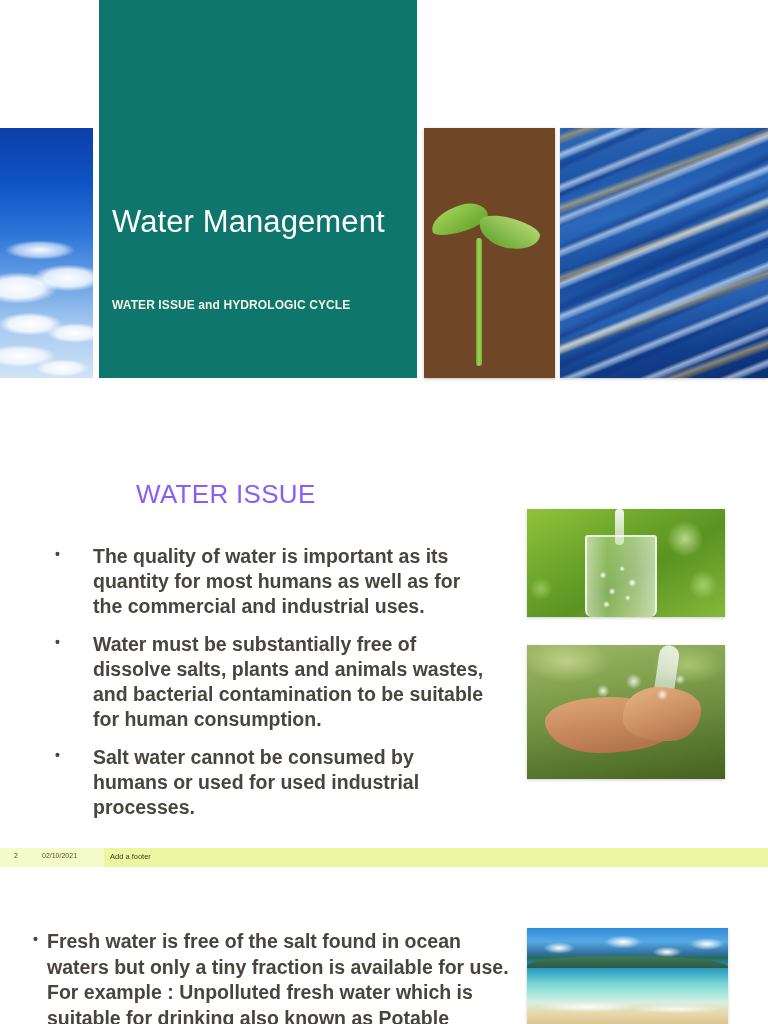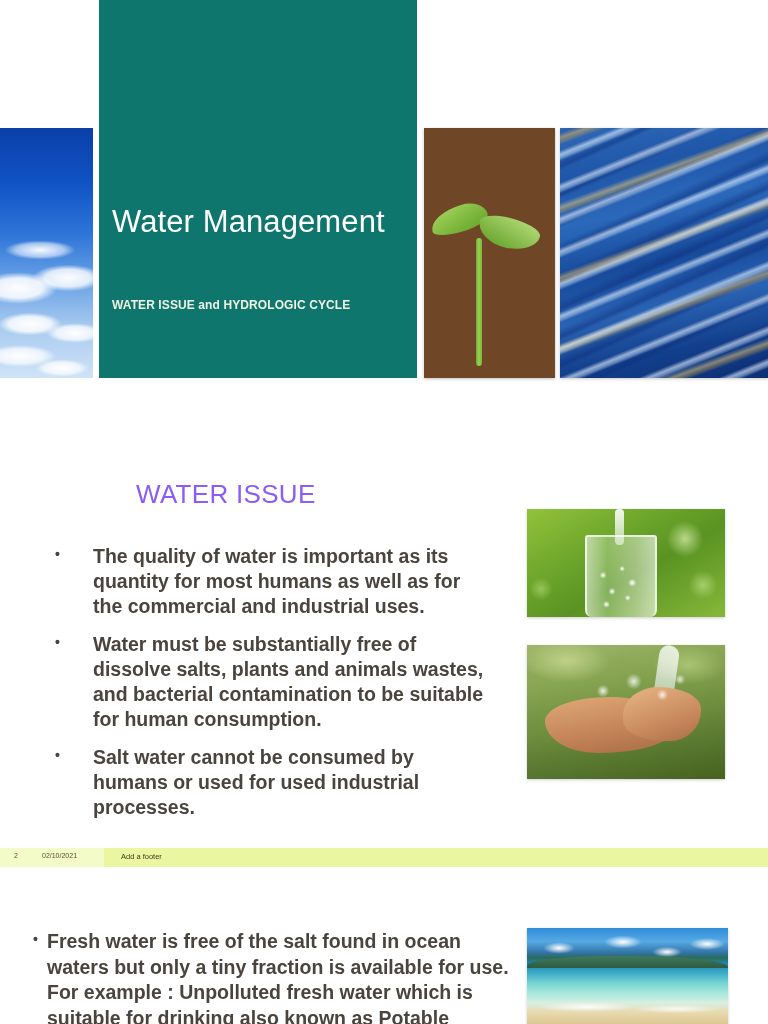--- a/index.html
+++ b/index.html
@@ -190,21 +190,21 @@
   .footer-slide-no {
     position:absolute; left:14px; top:4px;
     font-size:7px; color:#55502f;
   }
   .footer-date {
     position:absolute; left:42px; top:4px;
     font-size:7px; color:#55502f;
   }
   .footer-text {
     position:absolute; left:110px; top:4px;
-    font-size:7.5px; color:#3f3c22;margin-left:11px;
+    font-size:7.5px; color:#3f3c22;
   }
 
   
   .slide-three { position:absolute; left:0; top:867px; width:768px; height:157px; }
 
   .fresh-text {
     position:absolute; left:33px; top:62px; width:480px;
     color:#4a443f; font-size:19.5px; line-height:1.32; font-weight:600;
     display:flex;
   }

